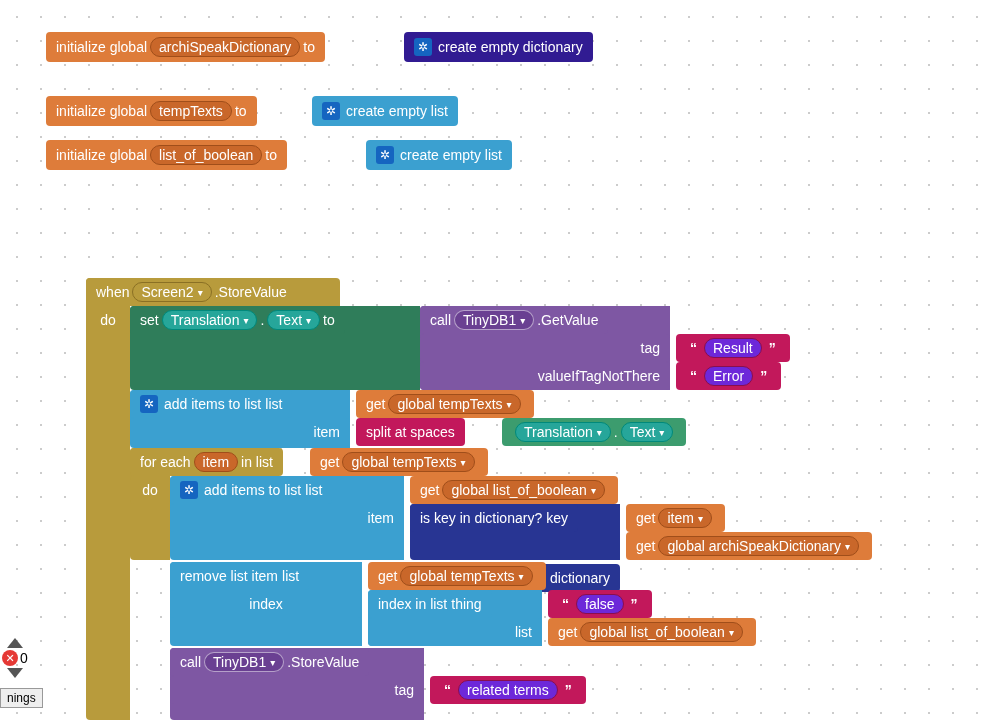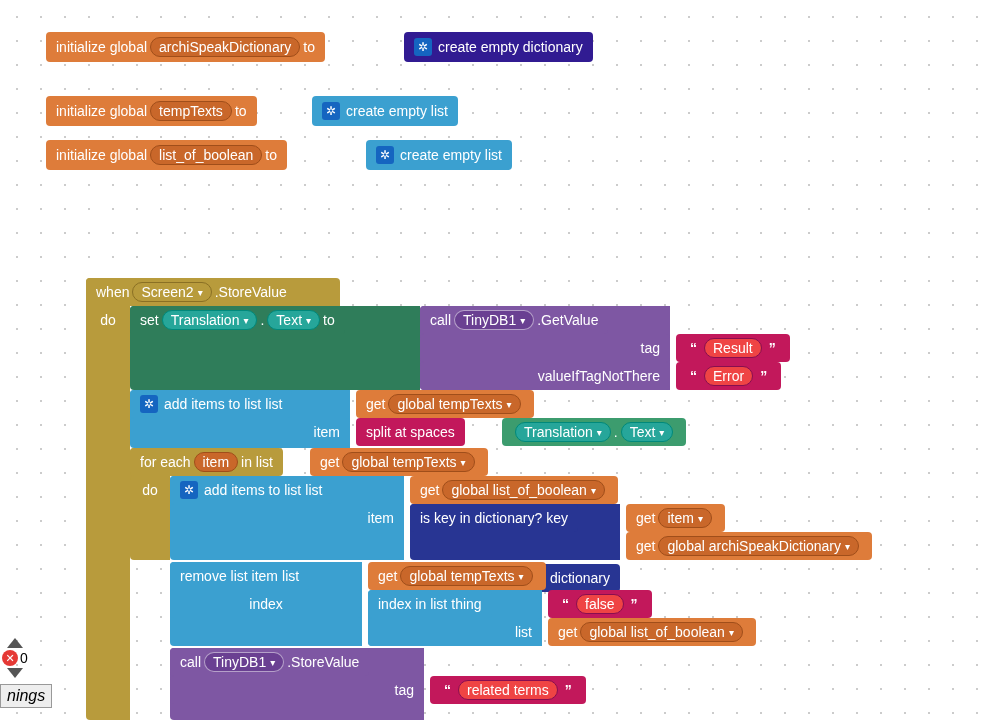--- a/index.html
+++ b/index.html
@@ -47,21 +47,21 @@
     margin: 0 3px;
     height: 20px;
   }
   .drop::after {
     content: "▾";
     font-size: 10px;
     margin-left: 4px;
   }
   .fieldO { background: #c9672a; border-color: #a04e1a; }
   .fieldT { background: #26a69a; border-color: #00897b; }
-  .fieldB { background: #ef4444; border-color: #880e4f; }
+  .fieldB { background: #6d28d9; border-color: #880e4f; }
   .fieldY { background: #b89b3c; border-color: #8a7024; }
 
   .gear {
     display: inline-flex;
     align-items: center;
     justify-content: center;
     width: 18px; height: 18px;
     background: #1565c0;
     border-radius: 3px;
     margin-right: 6px;
@@ -78,21 +78,21 @@
   }
   .txt-r { text-align: right; justify-content: flex-end; }
 
   
   .controls { position:absolute; left:2px; bottom:40px; font-size:14px; }
   .tri { width:0;height:0;border-left:8px solid transparent;border-right:8px solid transparent; margin:2px auto;}
   .tri-up { border-bottom:10px solid #555;}
   .tri-dn { border-top:10px solid #555;}
   .err { display:flex;align-items:center;gap:2px;}
   .errC{width:16px;height:16px;border-radius:50%;background:#e53935;color:#fff;display:flex;align-items:center;justify-content:center;font-size:11px;}
-  .tab { position:absolute;left:0;bottom:12px;background:#eee;border:1px solid #999;padding:2px 6px;font-size:16px;font-style:italic;}
+  .tab { position:absolute;left:0;bottom:12px;background:#eee;border:1px solid #999;padding:2px 6px;font-size:12px;}
 
 </style>
 </head>
 <body>
 
 <div class="block orange" style="left:46px; top:32px; height:30px;">
   <span>initialize global</span>
   <span class="field fieldO">archiSpeakDictionary</span>
   <span>to</span>
 </div>

